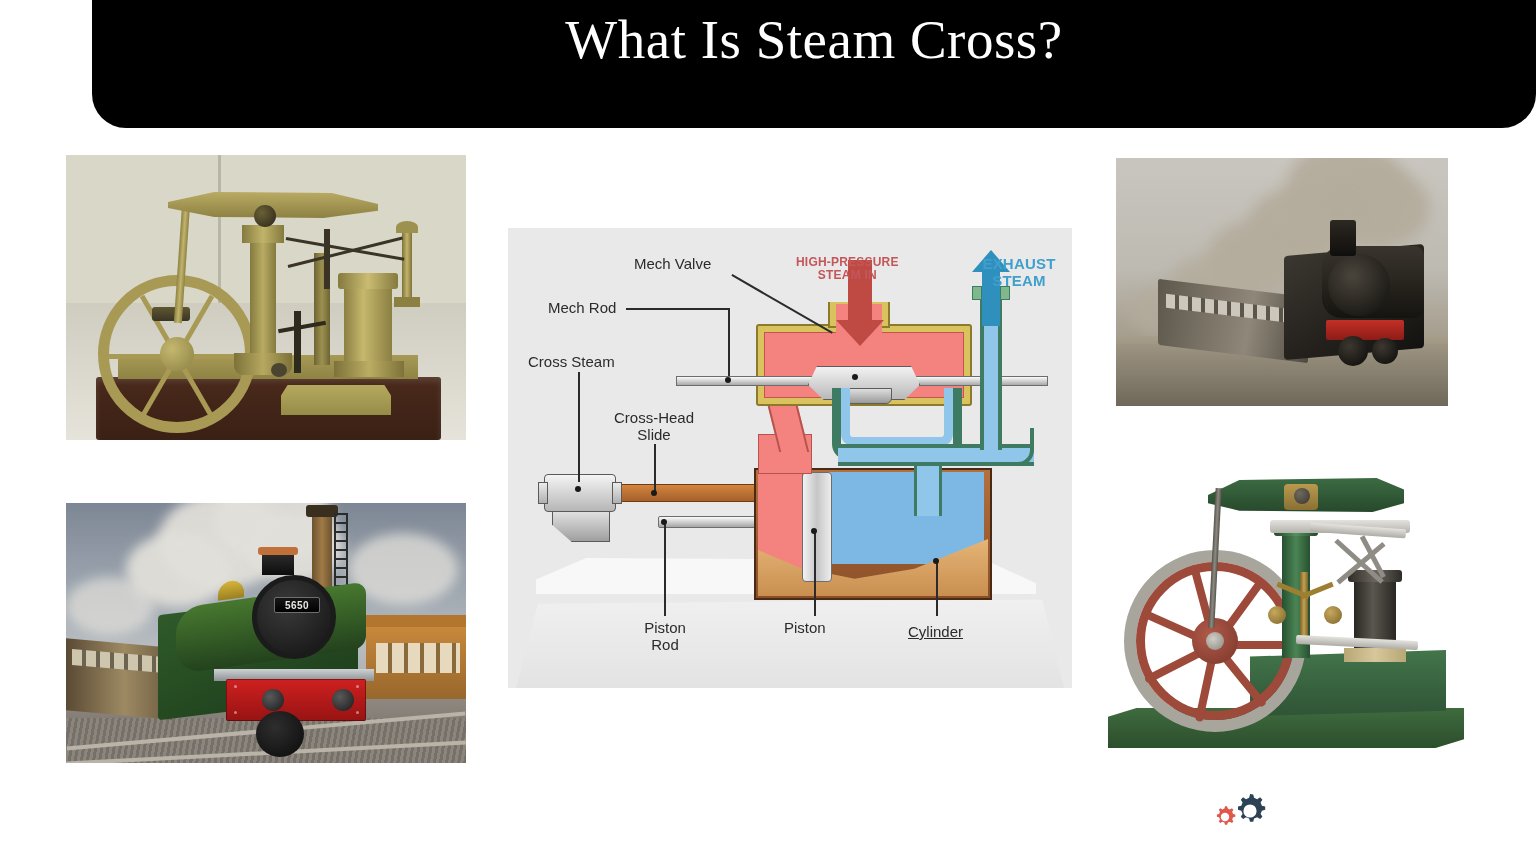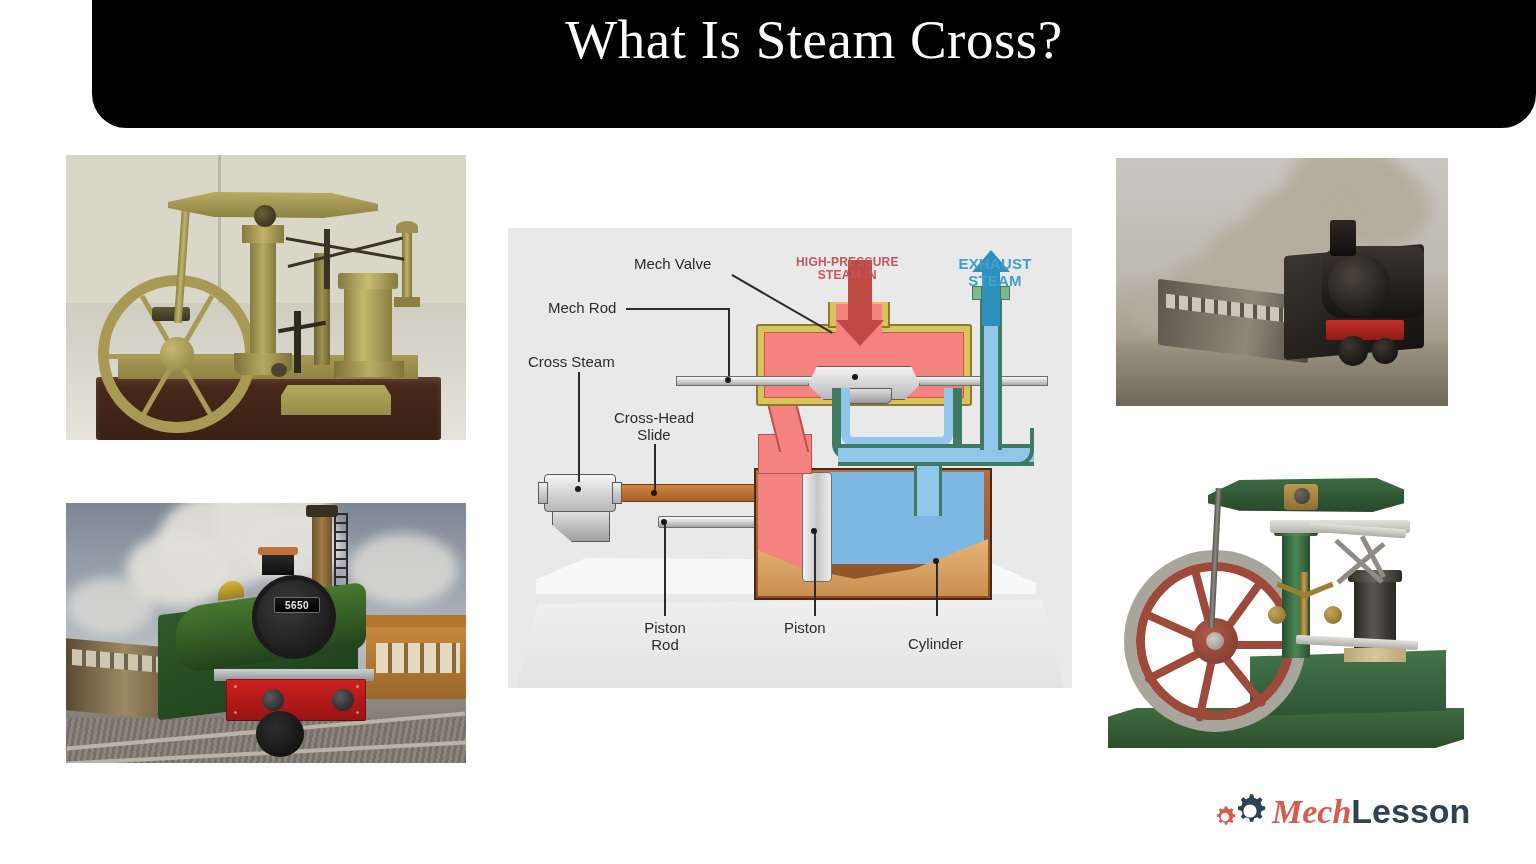--- a/index.html
+++ b/index.html
@@ -522,21 +522,21 @@
   <div class="dg" id="dg-blue-capL"></div>
   <div class="dg" id="dg-blue-capR"></div>
   <div class="dg" id="dg-blue-arrow"></div>
   <div class="dg" id="dg-blue-head"></div>
 
   <div class="dlabel" style="left:288px;top:28px;text-align:center;font-size:12px;font-weight:700;color:#c4565a;letter-spacing:.2px;">
     <div>HIGH-PRESSURE</div>
     <div>STEAM IN</div>
   </div>
 
-  <div class="dlabel" style="left:444px;top:28px;text-align:center;font-size:15px;font-weight:700;color:#3fa0cc;letter-spacing:.2px;width:86px;">
+  <div class="dlabel" style="left:468px;top:28px;text-align:center;font-size:15px;font-weight:700;color:#3fa0cc;letter-spacing:.2px;width:86px;">
     <div>EXHAUST</div>
     <div>STEAM</div>
   </div>
 
   <div class="dlabel" style="left:126px;top:28px;">Mech Valve</div>
   <div class="dlead" style="left:224px;top:46px;width:116px;height:1.5px;
        transform:rotate(30deg);transform-origin:0 50%;"></div>
   <div class="ddot" style="left:344px;top:146px;"></div>
 
   <div class="dlabel" style="left:40px;top:72px;">Mech Rod</div>
@@ -559,34 +559,31 @@
     <div>Piston</div>
     <div>Rod</div>
   </div>
   <div class="dlead" style="left:156px;top:296px;width:1.5px;height:92px;"></div>
   <div class="ddot" style="left:153px;top:291px;"></div>
 
   <div class="dlabel" style="left:276px;top:392px;">Piston</div>
   <div class="dlead" style="left:306px;top:304px;width:1.5px;height:84px;"></div>
   <div class="ddot" style="left:303px;top:300px;"></div>
 
-  <div class="dlabel" style="left:400px;top:408px;">Cylinder</div>
+  <div class="dlabel" style="left:400px;top:396px;text-decoration:underline;">Cylinder</div>
   <div class="dlead" style="left:428px;top:334px;width:1.5px;height:54px;"></div>
   <div class="ddot" style="left:425px;top:330px;"></div>
 </div>
 
 <div id="logo">
   <div id="logo-gear-big">
     <svg viewBox="0 0 40 40" width="40" height="40" aria-hidden="true">
       <path d="M20 3 l3.2 .55 .9 3.3 3.1 1.3 2.9-1.8 2.3 2.3 -1.8 2.9 1.3 3.1 3.3 .9 0 3.2 -3.3 .9 -1.3 3.1 1.8 2.9 -2.3 2.3 -2.9-1.8 -3.1 1.3 -.9 3.3 -3.2 0 -.9-3.3 -3.1-1.3 -2.9 1.8 -2.3-2.3 1.8-2.9 -1.3-3.1 -3.3-.9 0-3.2 3.3-.9 1.3-3.1 -1.8-2.9 2.3-2.3 2.9 1.8 3.1-1.3 .9-3.3 z" fill="#2e4256"></path>
       <circle cx="20" cy="20" r="6.6" fill="#ffffff"></circle>
     </svg>
   </div>
   <div id="logo-gear-small">
     <svg viewBox="0 0 26 26" width="26" height="26" aria-hidden="true">
       <path d="M13 2 l2.2 .4 .6 2.2 2.1 .9 2-1.2 1.5 1.5 -1.2 2 .9 2.1 2.2 .6 0 2.2 -2.2 .6 -.9 2.1 1.2 2 -1.5 1.5 -2-1.2 -2.1 .9 -.6 2.2 -2.2 0 -.6-2.2 -2.1-.9 -2 1.2 -1.5-1.5 1.2-2 -.9-2.1 -2.2-.6 0-2.2 2.2-.6 .9-2.1 -1.2-2 1.5-1.5 2 1.2 2.1-.9 .6-2.2 z" fill="#e0584b"></path>
       <circle cx="13" cy="13" r="4.2" fill="#ffffff"></circle>
     </svg>
   </div>
-  <div id="logo-text">
-    <span id="logo-mech">Mech</span><span id="logo-lesson">Lesson</span>
-  </div>
 </div>
 
 </body></html>

